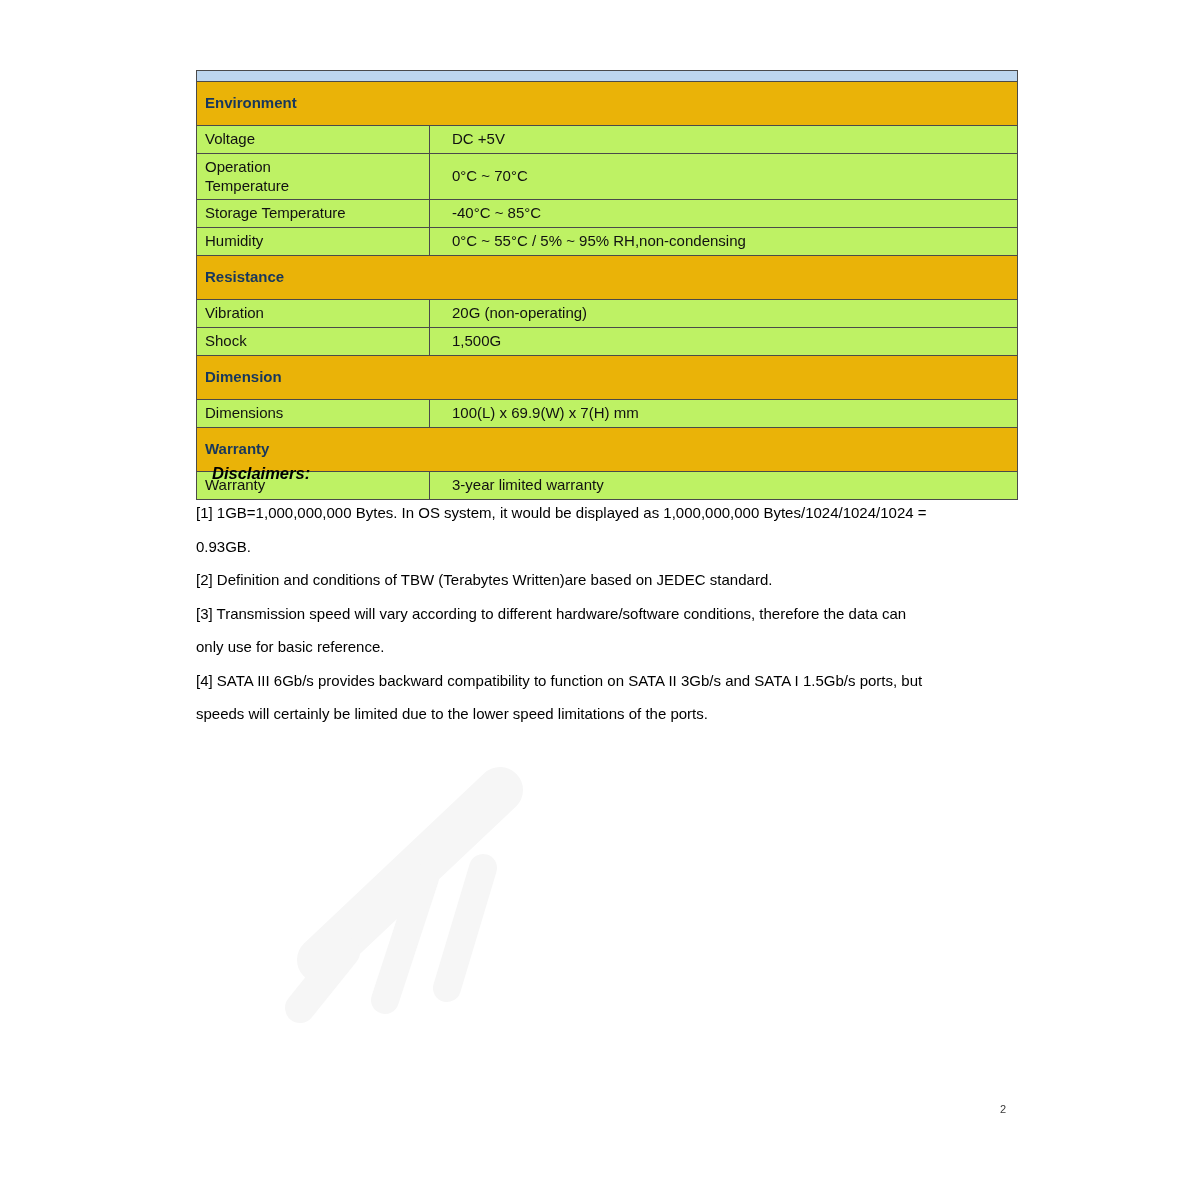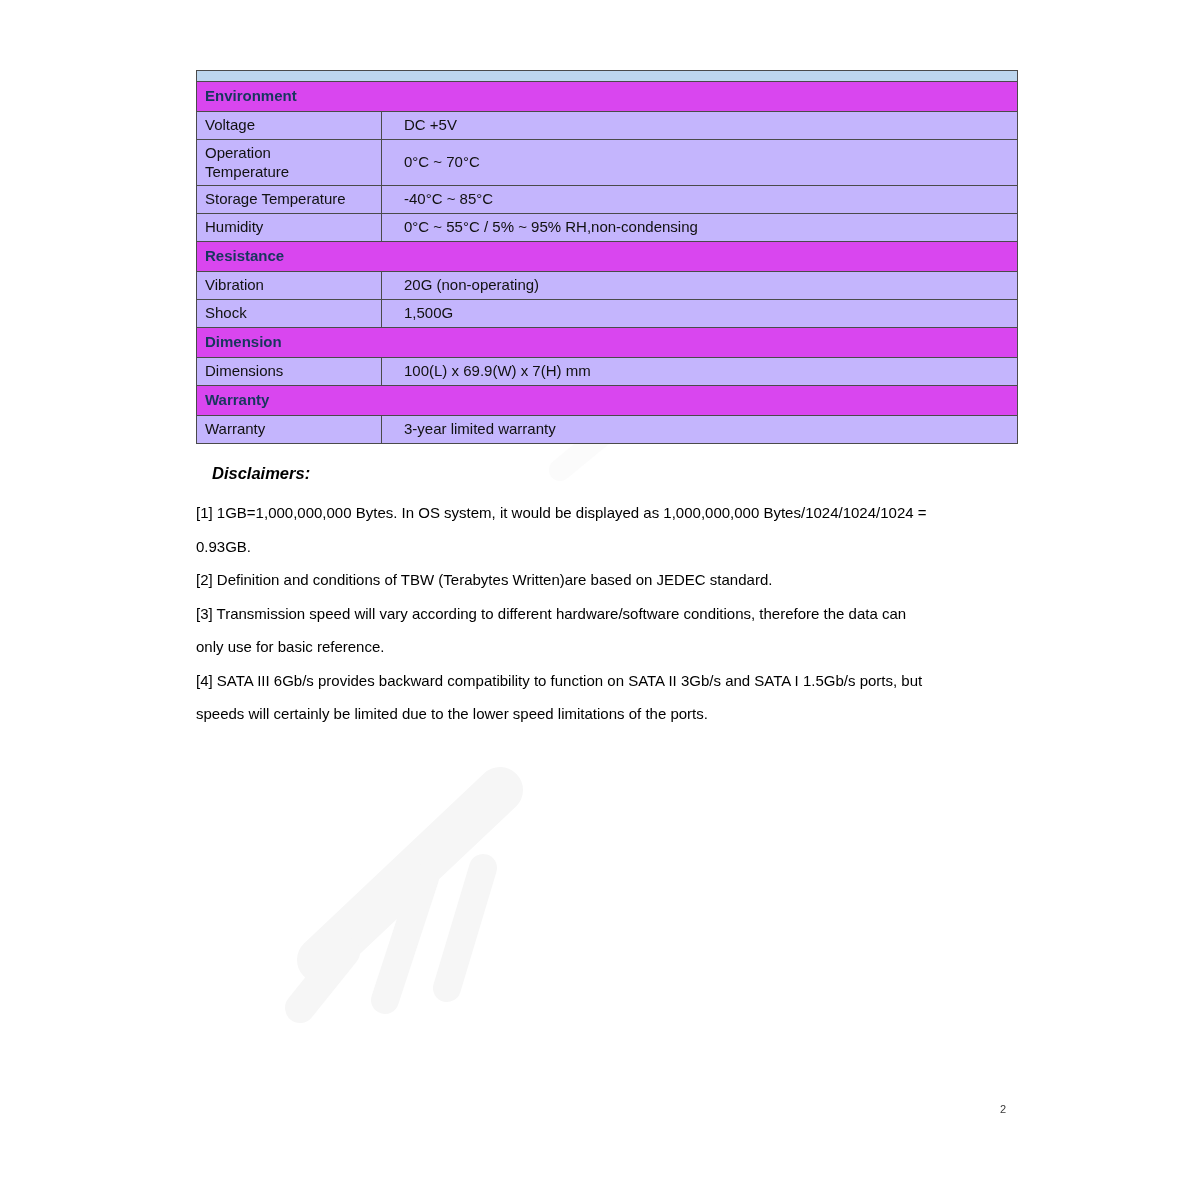--- a/index.html
+++ b/index.html
@@ -44,27 +44,27 @@
     border-top: 1px solid #4a4a4a;
     font-size: 15px;
     line-height: 1.25;
   }
   .trow:first-child { border-top: none; }
   .trow.sliver {
     height: 10px;
     background: #bdd6ee;
   }
   .trow.section {
-    height: 30px;
-    background: #d946ef;
+    height: 44px;
+    background: #eab308;
     font-weight: bold;
     color: #17375d;
     padding-left: 8px;
   }
-  .trow.data { height: 28px; background: #c4b5fd; }
+  .trow.data { height: 28px; background: #bef264; gap: 48px; }
   .trow.data.tall { height: 46px; }
   .cell-label {
     width: 184px;
     flex: 0 0 184px;
     box-sizing: border-box;
     padding-left: 8px;
     white-space: pre-line;
     align-self: stretch;
     display: flex;
     align-items: center;

